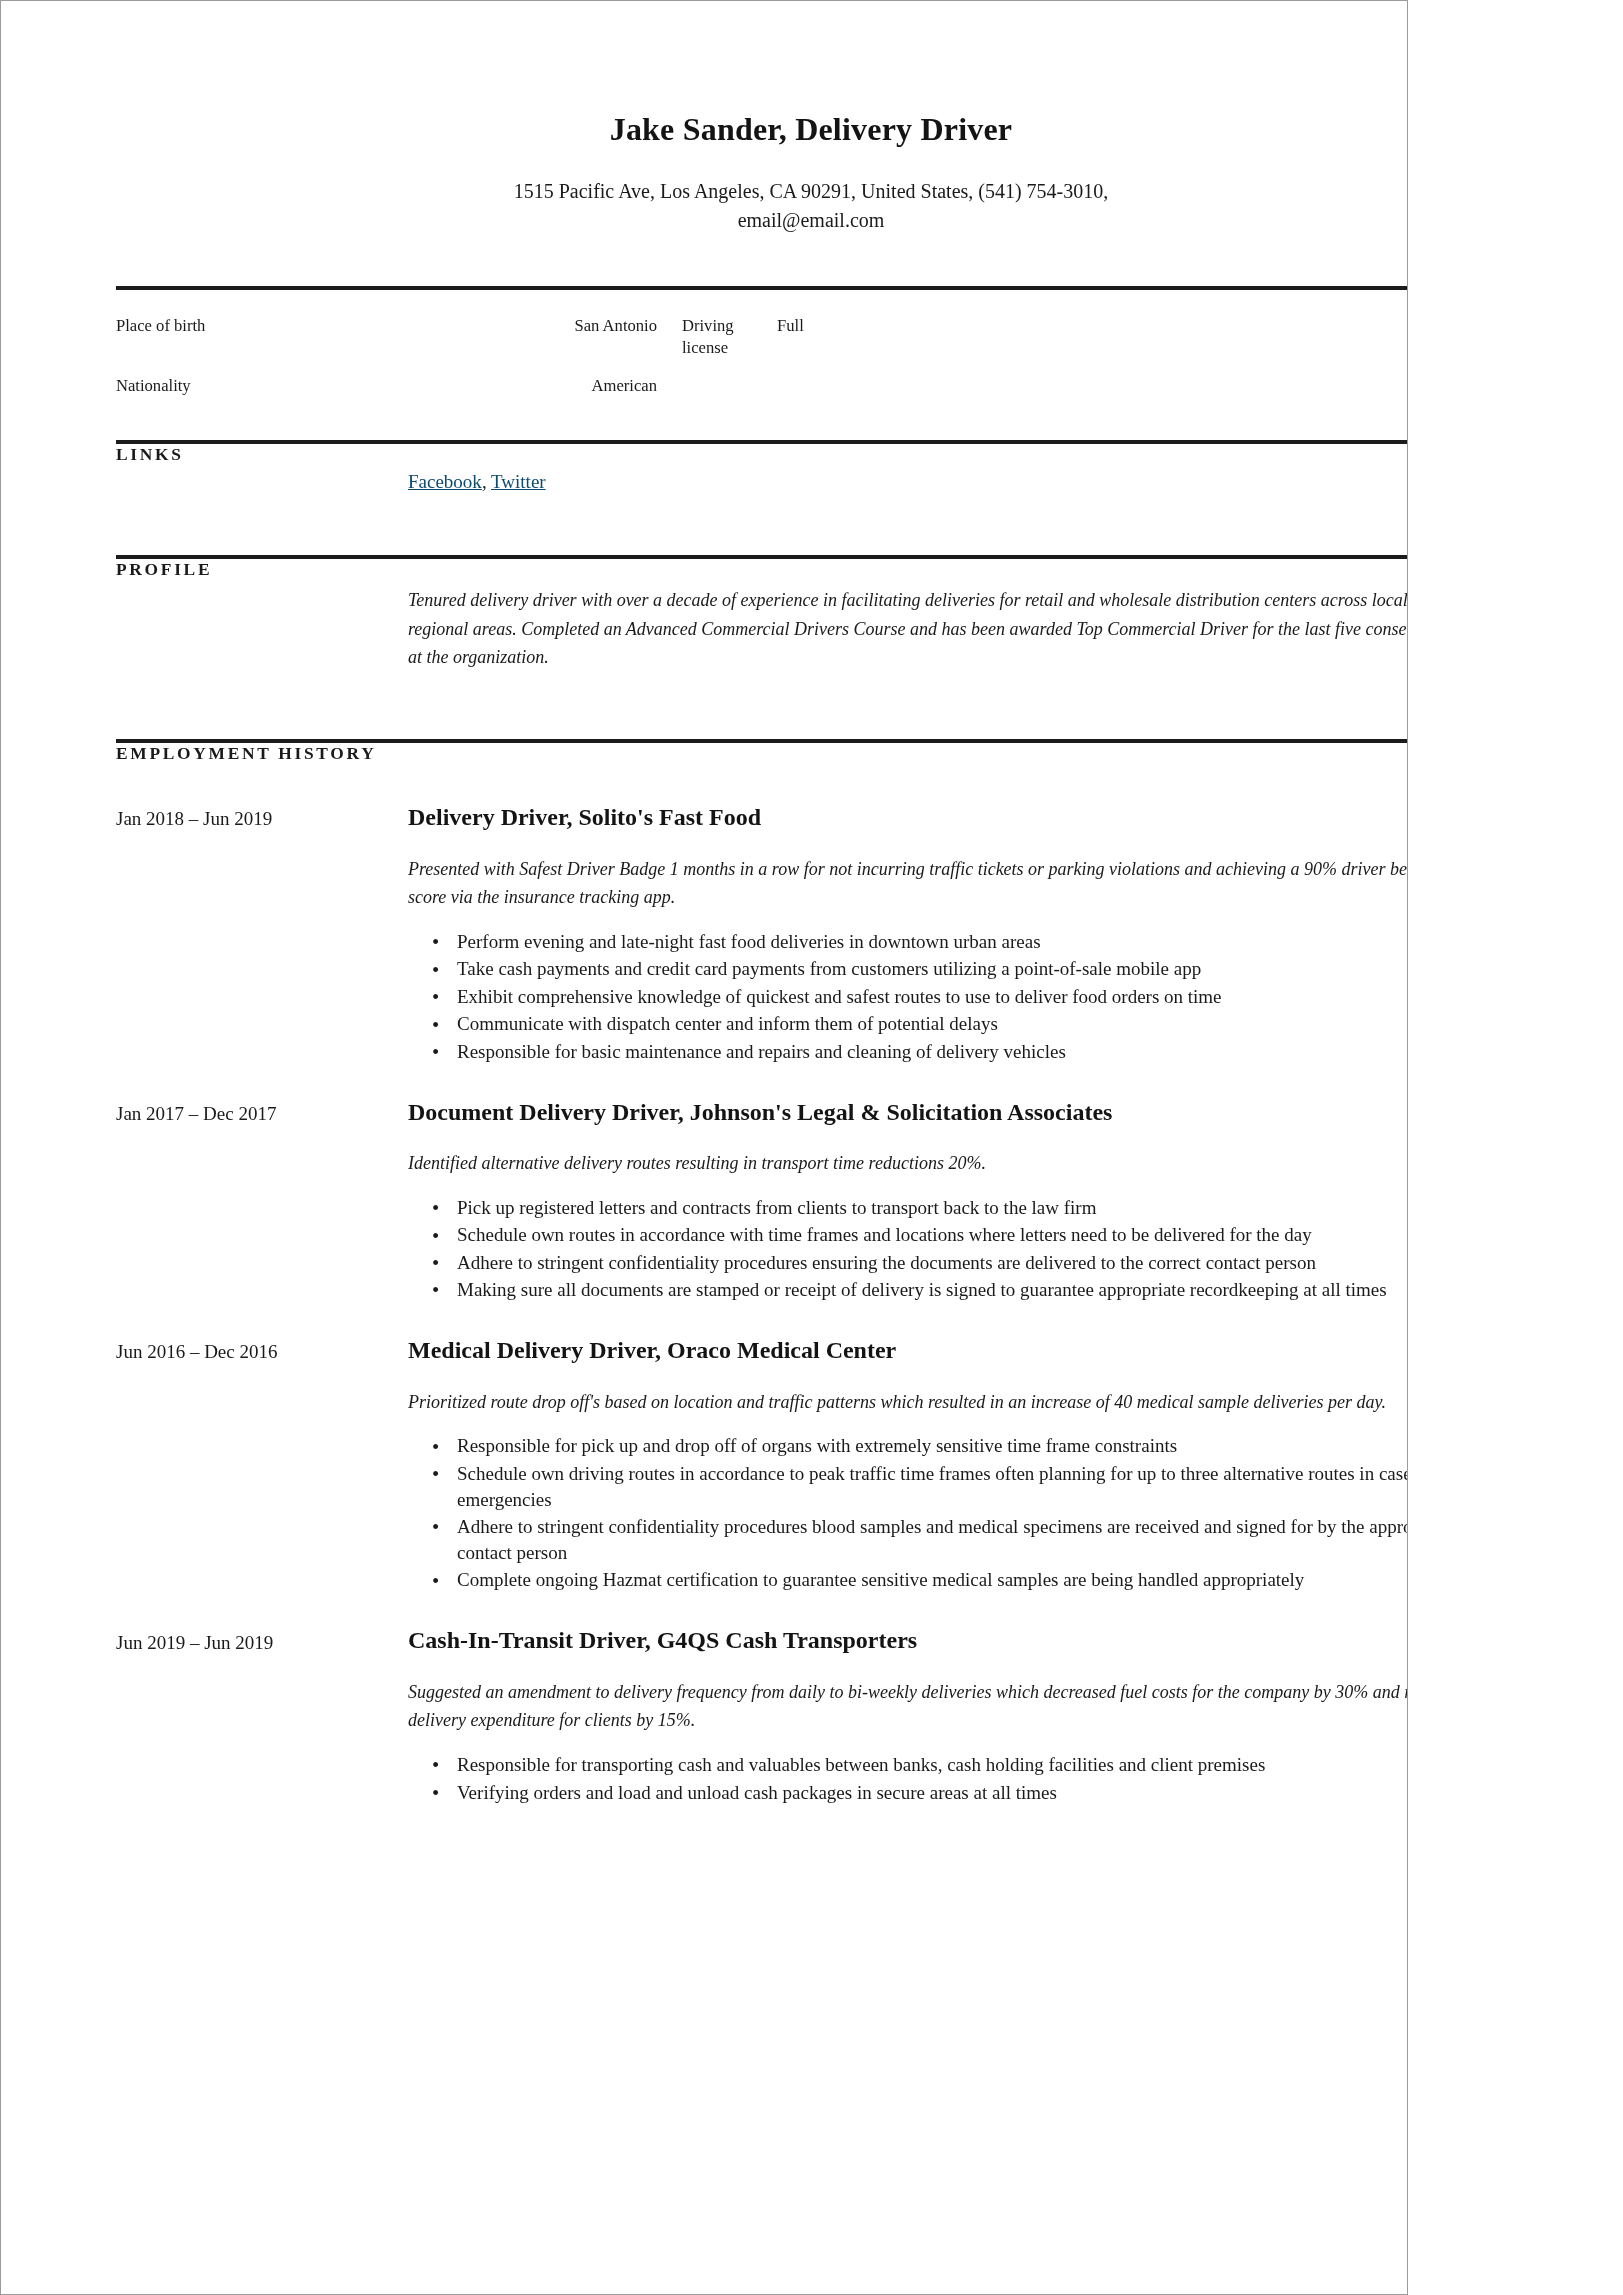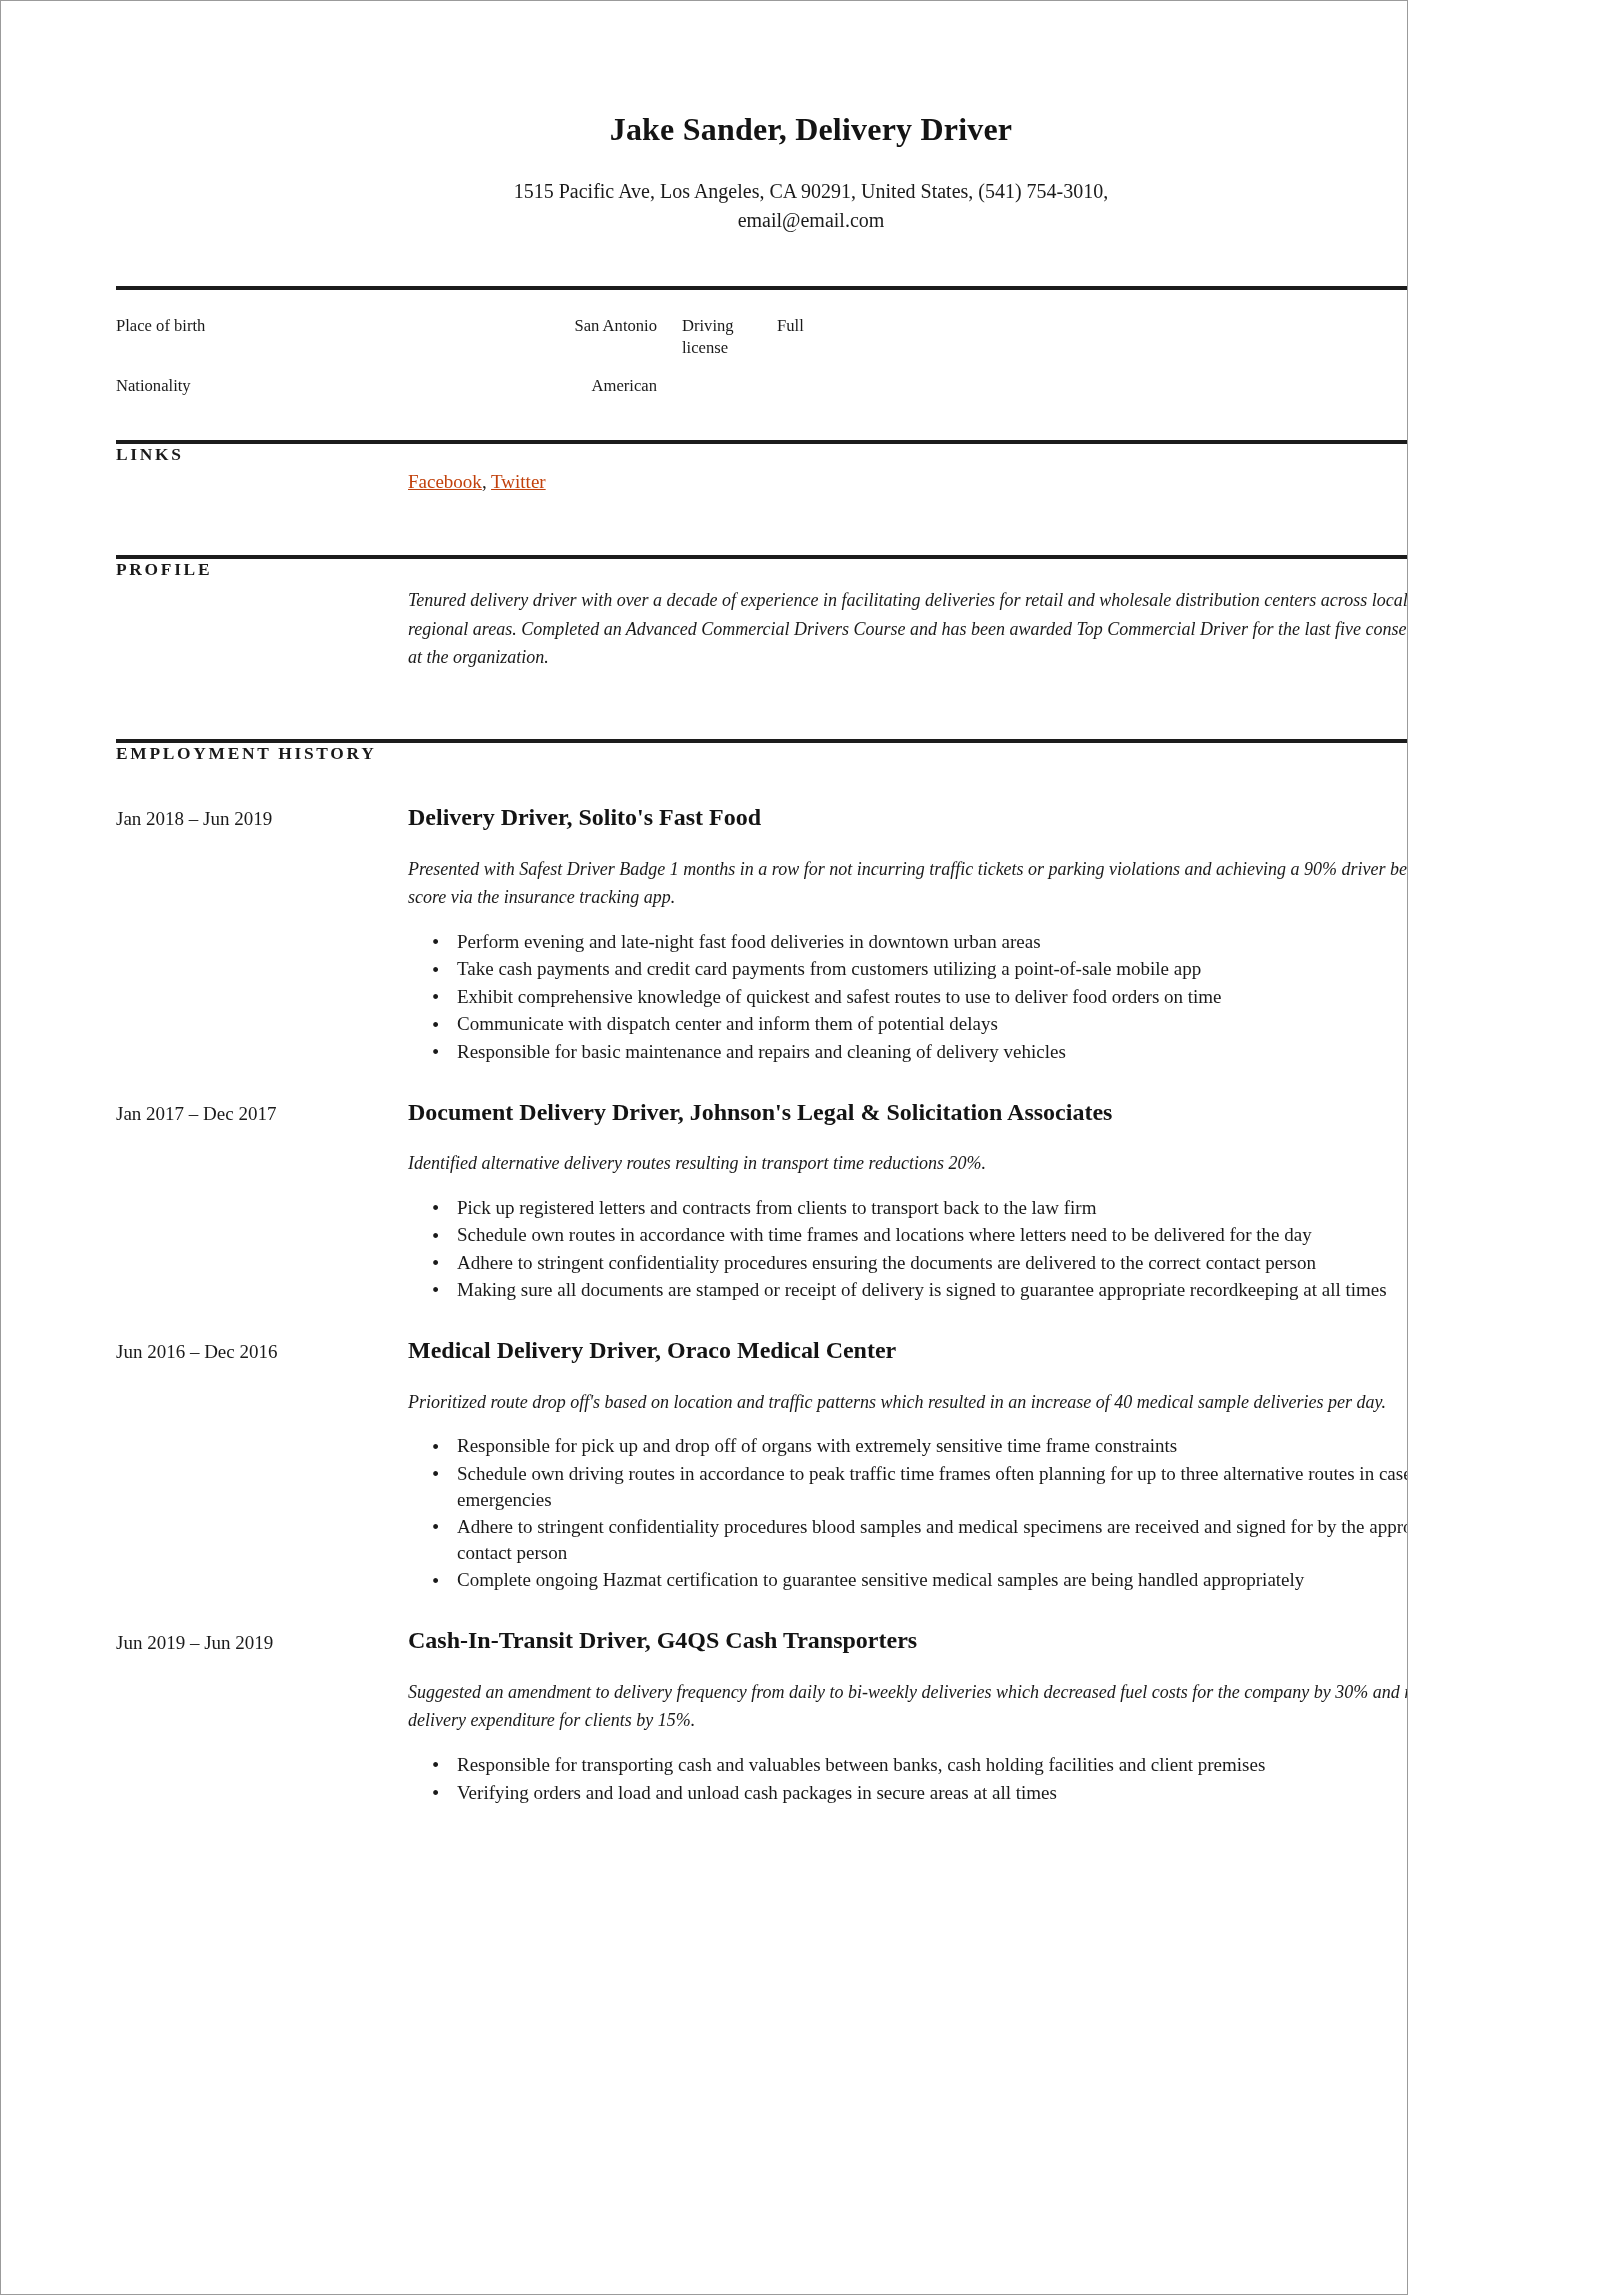--- a/index.html
+++ b/index.html
@@ -104,21 +104,21 @@
   .d-label-2 { flex: 0 0 95px; padding-left: 25px; }
   .d-value-2 { flex: 1 1 auto; }
 
   
   .links-block { padding-top: 27px; min-height: 52px; }
   .links-inline {
     margin-left: 292px;
     font-size: 19px;
   }
   .links-inline a {
-    color: #c2410c;
+    color: #0c4a6e;
   }
   .link-sep { text-decoration: none; }
 
   
   .profile-block { padding-top: 27px; min-height: 101px; }
   .profile-text {
     margin-left: 292px;
     width: 1091px;
     font-style: italic;
     font-size: 18px;

